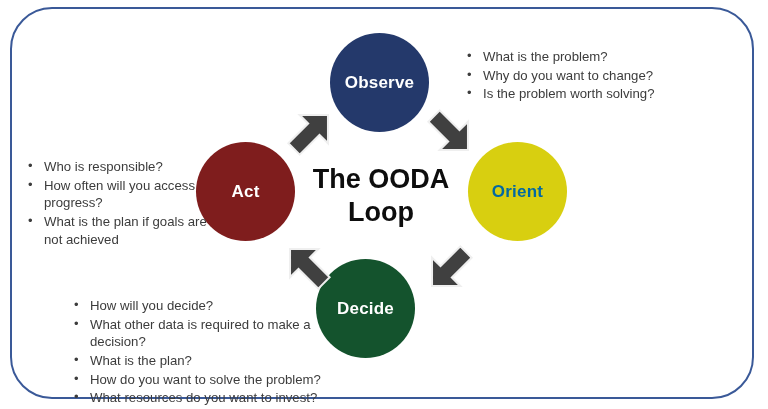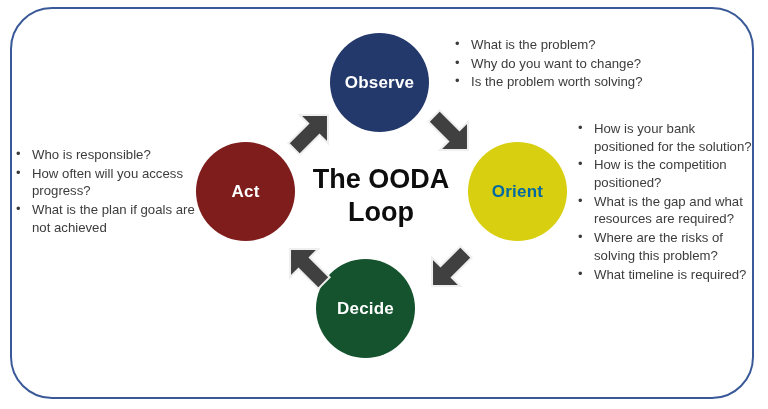--- a/index.html
+++ b/index.html
@@ -91,21 +91,21 @@
   #arrow-observe-orient{ left: 425px; top: 107px; transform: rotate(45deg);  }
   #arrow-orient-decide { left: 423px; top: 243px; transform: rotate(135deg); }
   #arrow-decide-act    { left: 281px; top: 240px; transform: rotate(-135deg);}
   
   .bullets {
     position: absolute;
     color: #3c3c3c;
     font-size: 13.2px;
     line-height: 1.34;
     list-style: none;
-    margin: 0;
+    margin: 12px;
     padding: 0;
   }
   .bullets li {
     position: relative;
     padding-left: 16px;
     margin-bottom: 1px;
   }
   .bullets li::before {
     content: "\2022";
     position: absolute;
@@ -172,28 +172,28 @@
         <path d="M2 18 H30 V6 L50 26 L30 46 V34 H2 Z"></path>
       </svg>
   </div>
 
   <ul class="bullets" id="bullets-observe">
     <li>What is the problem?</li>
     <li>Why do you want to change?</li>
     <li>Is the problem worth solving?</li>
   </ul>
 
-  <ul class="bullets" id="bullets-orient">
-    <li>How is your bank positioned for the solution?</li>
-    <li>How is the competition positioned?</li>
-    <li>What is the gap and what resources are required?</li>
-    <li>Where are the risks of solving this problem?</li>
-    <li>What timeline is required?</li>
+
+  <ul class="bullets" id="bullets-decide">
+    <li>How will you decide?</li>
+    <li><span>What other data is required to </span><span class="squiggle">make a decision</span><span>?</span></li>
+    <li>What is the plan?</li>
+    <li>How do you want to solve the problem?</li>
+    <li>What resources do you want to invest?</li>
   </ul>
-
 
   <ul class="bullets" id="bullets-act">
     <li>Who is responsible?</li>
     <li>How often will you access progress?</li>
     <li>What is the plan if goals are not achieved</li>
   </ul>
 
 </div>
 
 </body></html>

